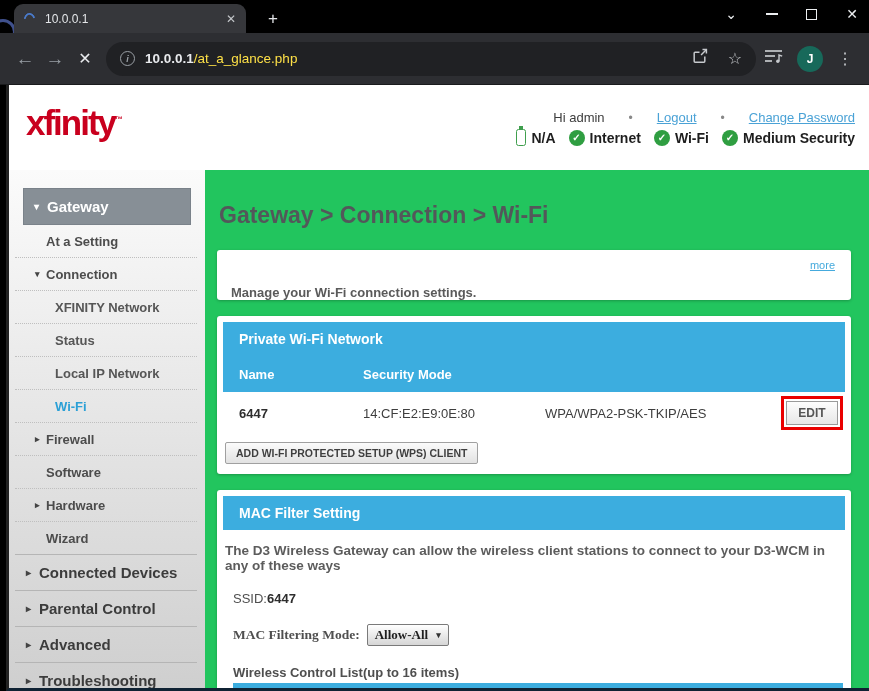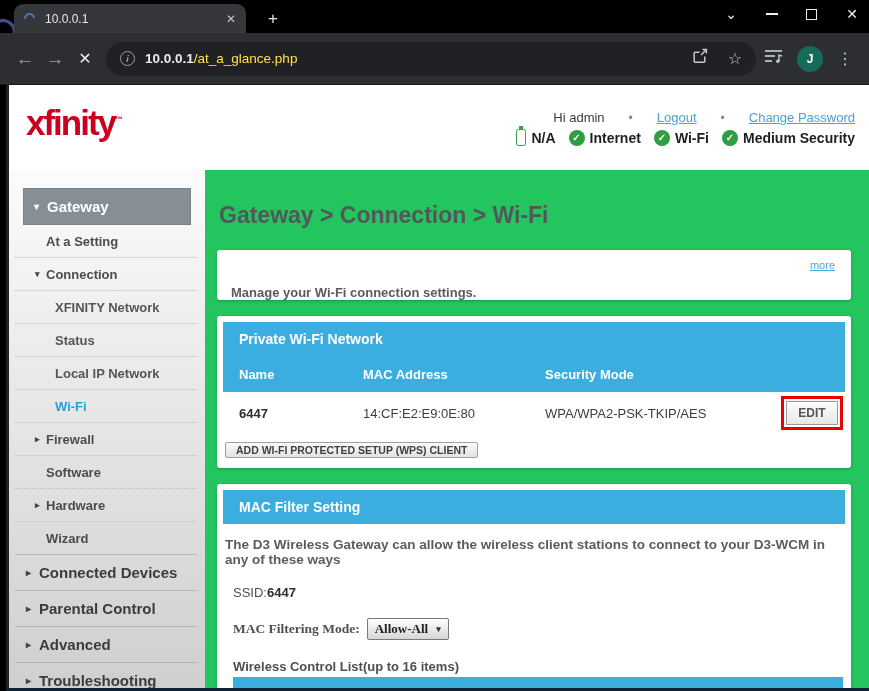--- a/index.html
+++ b/index.html
@@ -88,21 +88,21 @@
   .blue { background:#3caddf; color:#fff; }
   .blue-title { height:34px; display:flex; align-items:center; padding-left:16px; font-size:14px; font-weight:bold; }
   .pw-cols { display:grid; grid-template-columns:124px 182px 1fr; align-items:center; height:36px;
              padding-left:16px; font-size:13px; font-weight:bold; }
   .pw-row { display:grid; grid-template-columns:124px 182px 1fr 92px; align-items:center; min-height:42px;
             padding-left:16px; font-size:13px; color:#3e3e3e; }
   .pw-name { font-weight:bold; color:#2e2e2e; }
   .edit-wrap { border:3px solid #ea0000; padding:2px; justify-self:end; margin-right:2px; background:#fff; }
   .edit-btn { width:52px; height:24px; background:linear-gradient(#fdfdfd,#e7e7e7); border:1px solid #9a9a9a;
               font-size:12px; font-weight:bold; color:#555; font-family:"Liberation Sans",sans-serif; }
-  .wps-btn { margin:8px 12px 2px 2px; height:16px; padding:0 10px; background:linear-gradient(#fbfbfb,#e2e2e2);
+  .wps-btn { margin:8px 12px 2px 2px; height:22px; padding:0 10px; background:linear-gradient(#fbfbfb,#e2e2e2);
              border:1px solid #a0a0a0; border-radius:2px; font-size:10.5px; font-weight:bold; color:#3f3f3f;
              font-family:"Liberation Sans",sans-serif; }
 
   .mac-card { padding:6px 6px 0 6px; height:300px; }
   .mac-desc { margin:13px 0 0 2px; font-size:13.5px; font-weight:bold; color:#5c5c5c; }
   .ssid-line { margin:18px 0 0 10px; font-size:13px; font-weight:normal; color:#4f4f4f; }
   .ssid-line b { color:#2e2e2e; }
   .mode-row { margin:18px 0 0 10px; display:flex; align-items:center; gap:7px; font-size:13.5px;
               font-weight:bold; color:#4f4f4f;font-family:Liberation Serif, serif; }
   .sel { height:22px; border:1px solid #7a7a7a; border-radius:2px; background:linear-gradient(#fff,#d6d6d6);
@@ -270,21 +270,20 @@
       <div class="card intro-card">
         <span>Manage your Wi-Fi connection settings.</span>
         <a href="#" class="more-link">more</a>
       </div>
 
       <div class="card pw-card">
         <div class="blue">
           <div class="blue-title">Private Wi-Fi Network</div>
           <div class="pw-cols">
             <span>Name</span>
-            <span>MAC Address</span>
             <span>Security Mode</span>
           </div>
         </div>
         <div class="pw-row">
           <span class="pw-name">6447</span>
           <span>14:CF:E2:E9:0E:80</span>
           <span>WPA/WPA2-PSK-TKIP/AES</span>
           <span class="edit-wrap">
             <button class="edit-btn">EDIT</button>
           </span>

